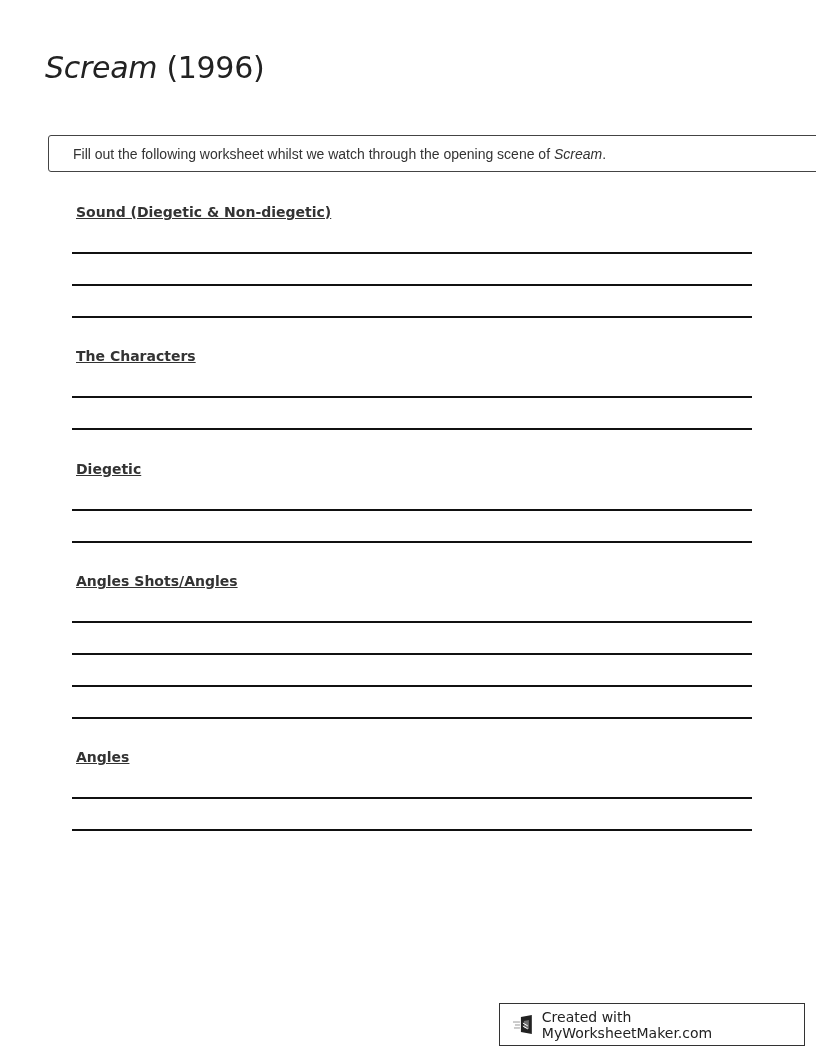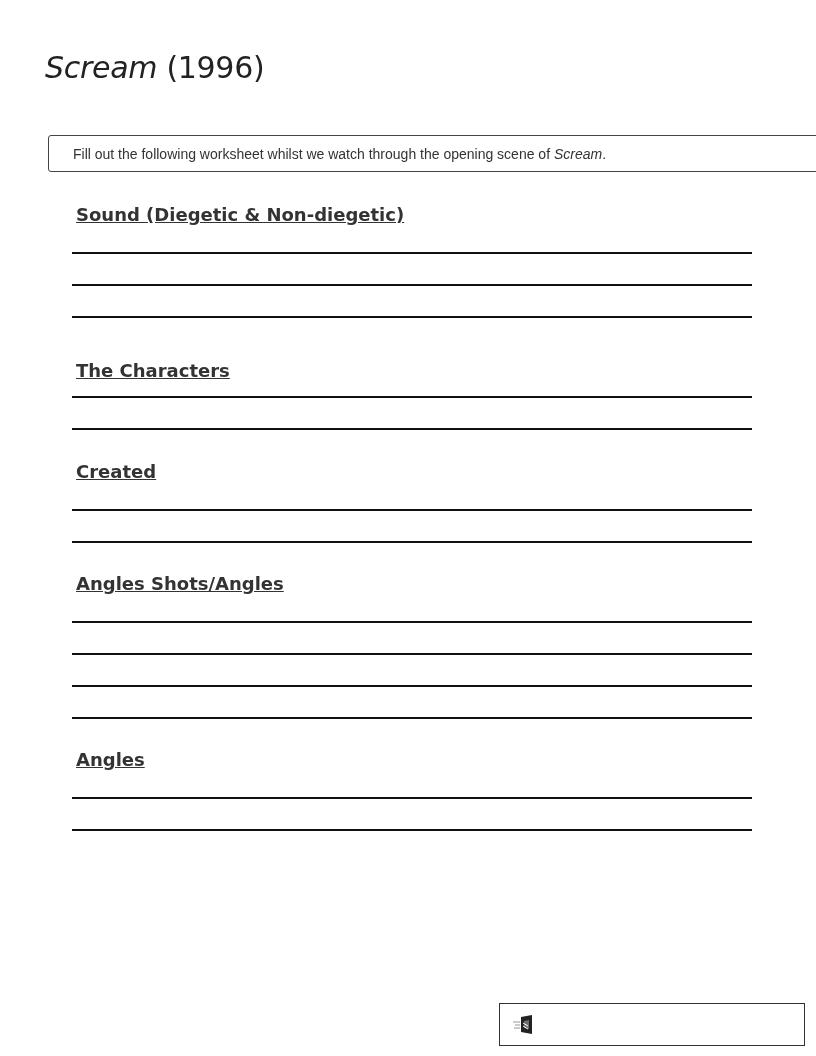--- a/index.html
+++ b/index.html
@@ -6,46 +6,46 @@
   body { width: 816px; height: 1056px; position: relative; overflow: hidden;
          font-family: "DejaVu Sans", "Liberation Sans", sans-serif; color: #222; }
   .title { position: absolute; left: 45px; top: 50px; font-size: 30px; font-weight: normal;
            color: #222; margin: 0; letter-spacing: -0.3px; }
   .title em { font-style: italic; }
   .instr { position: absolute; left: 48px; top: 135px; width: 807px; height: 37px;
            box-sizing: border-box; border: 1.3px solid #444; border-radius: 3px;
            font-size: 14px; line-height: 36px; padding-left: 24px; color: #333;
            font-family: "Liberation Sans", sans-serif; }
   .instr em { font-style: italic; }
-  .heading { position: absolute; left: 76px; font-size: 18px; font-weight: bold;
+  .heading { position: absolute; left: 76px; font-size: 14px; font-weight: bold;
              text-decoration: underline; color: #333; font-family: "DejaVu Sans", sans-serif;
              letter-spacing: 0; }
   .line { position: absolute; left: 72px; width: 680px; height: 2px; background: #111; }
   .footer { position: absolute; left: 499px; top: 1003px; width: 306px; height: 43px;
             box-sizing: border-box; border: 1.3px solid #333; display: flex; align-items: center;
             padding-left: 12px; font-size: 14px; color: #222; font-family: "DejaVu Sans", sans-serif; }
   .footer svg { margin-right: 6px; }
 </style>
 </head>
 <body>
 
 <h1 class="title"><em>Scream</em><span> (1996)</span></h1>
 
 <div class="instr"><span>Fill out the following worksheet whilst we watch through the opening scene of </span><em>Scream</em><span>.</span></div>
 
 <div class="heading" style="top:204px">Sound (Diegetic &amp; Non-diegetic)</div>
 <div class="line" style="top:252px"></div>
 <div class="line" style="top:284px"></div>
 <div class="line" style="top:316px"></div>
 
-<div class="heading" style="top:360px">The Characters</div>
+<div class="heading" style="top:348px">The Characters</div>
 <div class="line" style="top:396px"></div>
 <div class="line" style="top:428px"></div>
 
-<div class="heading" style="top:461px">Created</div>
+<div class="heading" style="top:461px">Diegetic</div>
 <div class="line" style="top:509px"></div>
 <div class="line" style="top:541px"></div>
 
 <div class="heading" style="top:573px">Angles Shots/Angles</div>
 <div class="line" style="top:621px"></div>
 <div class="line" style="top:653px"></div>
 <div class="line" style="top:685px"></div>
 <div class="line" style="top:717px"></div>
 
 <div class="heading" style="top:749px">Angles</div>
@@ -56,13 +56,14 @@
   <svg width="24" height="22" viewBox="0 0 24 22">
     <g stroke="#999" stroke-width="1">
       <line x1="1" y1="8" x2="8" y2="8"></line>
         <line x1="3" y1="11" x2="8" y2="11"></line>
         <line x1="2" y1="14" x2="8" y2="14"></line>
     </g>
     <path d="M9 3 L20 1 L20 20 L9 18 Z" fill="#222"></path>
     <path d="M12 7 L17 6 L17 15 L12 14 Z" fill="#fff" opacity="0.35"></path>
     <path d="M11 9 L16 12 M11 12 L16 15" stroke="#fff" stroke-width="1"></path>
   </svg>
+  <span>Created with MyWorksheetMaker.com</span>
 </div>
 
 </body></html>

